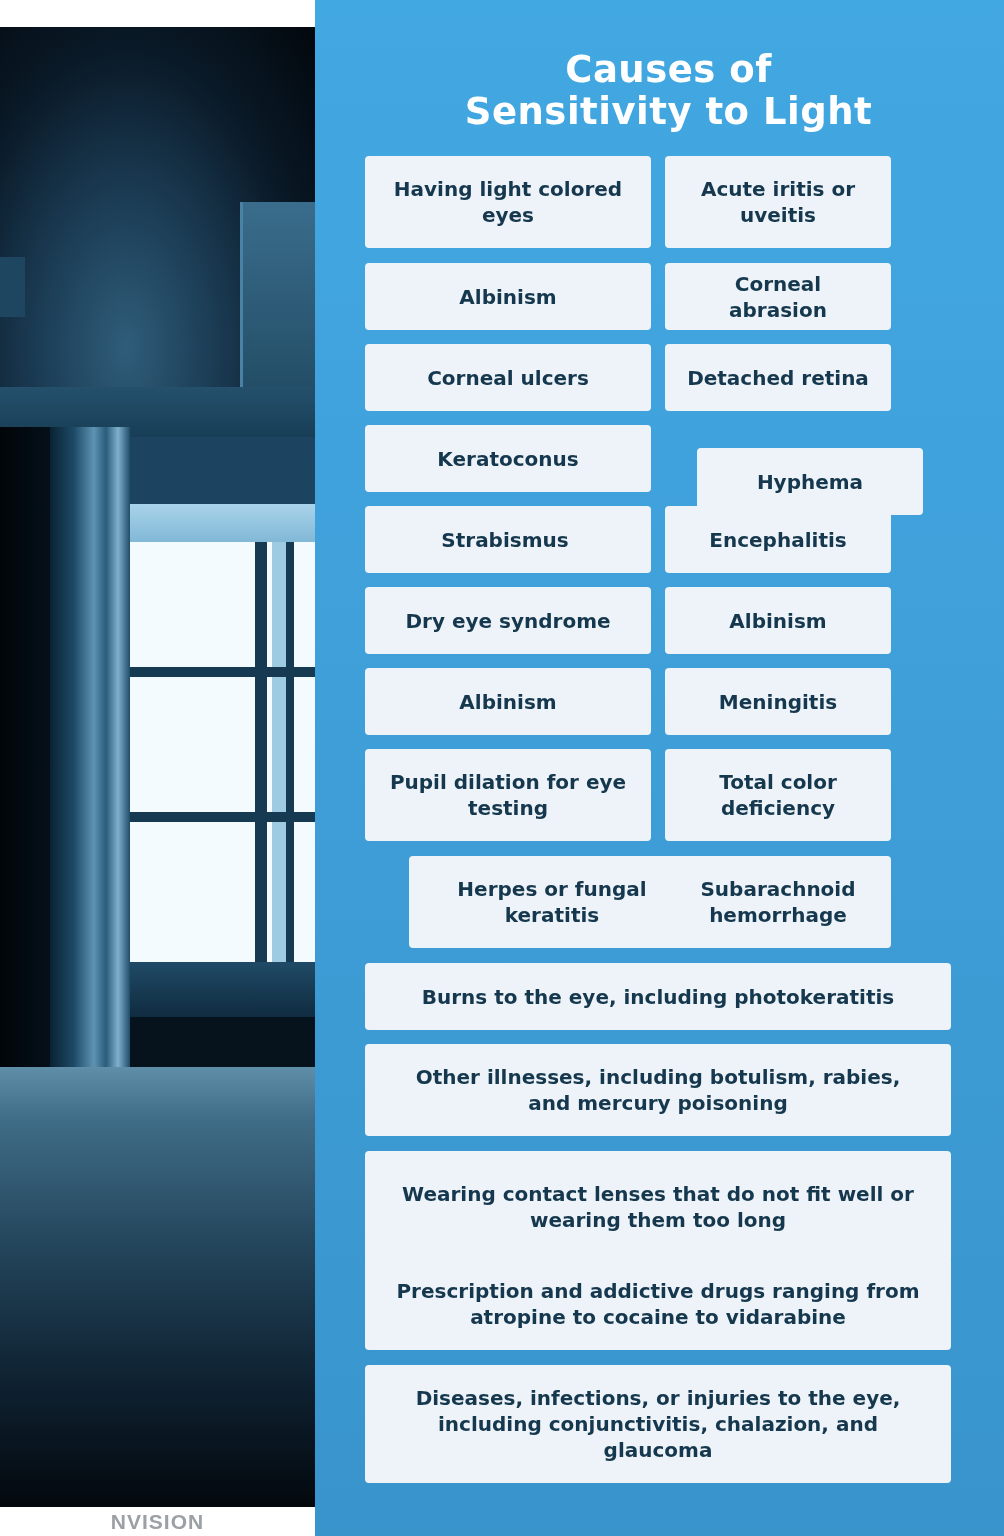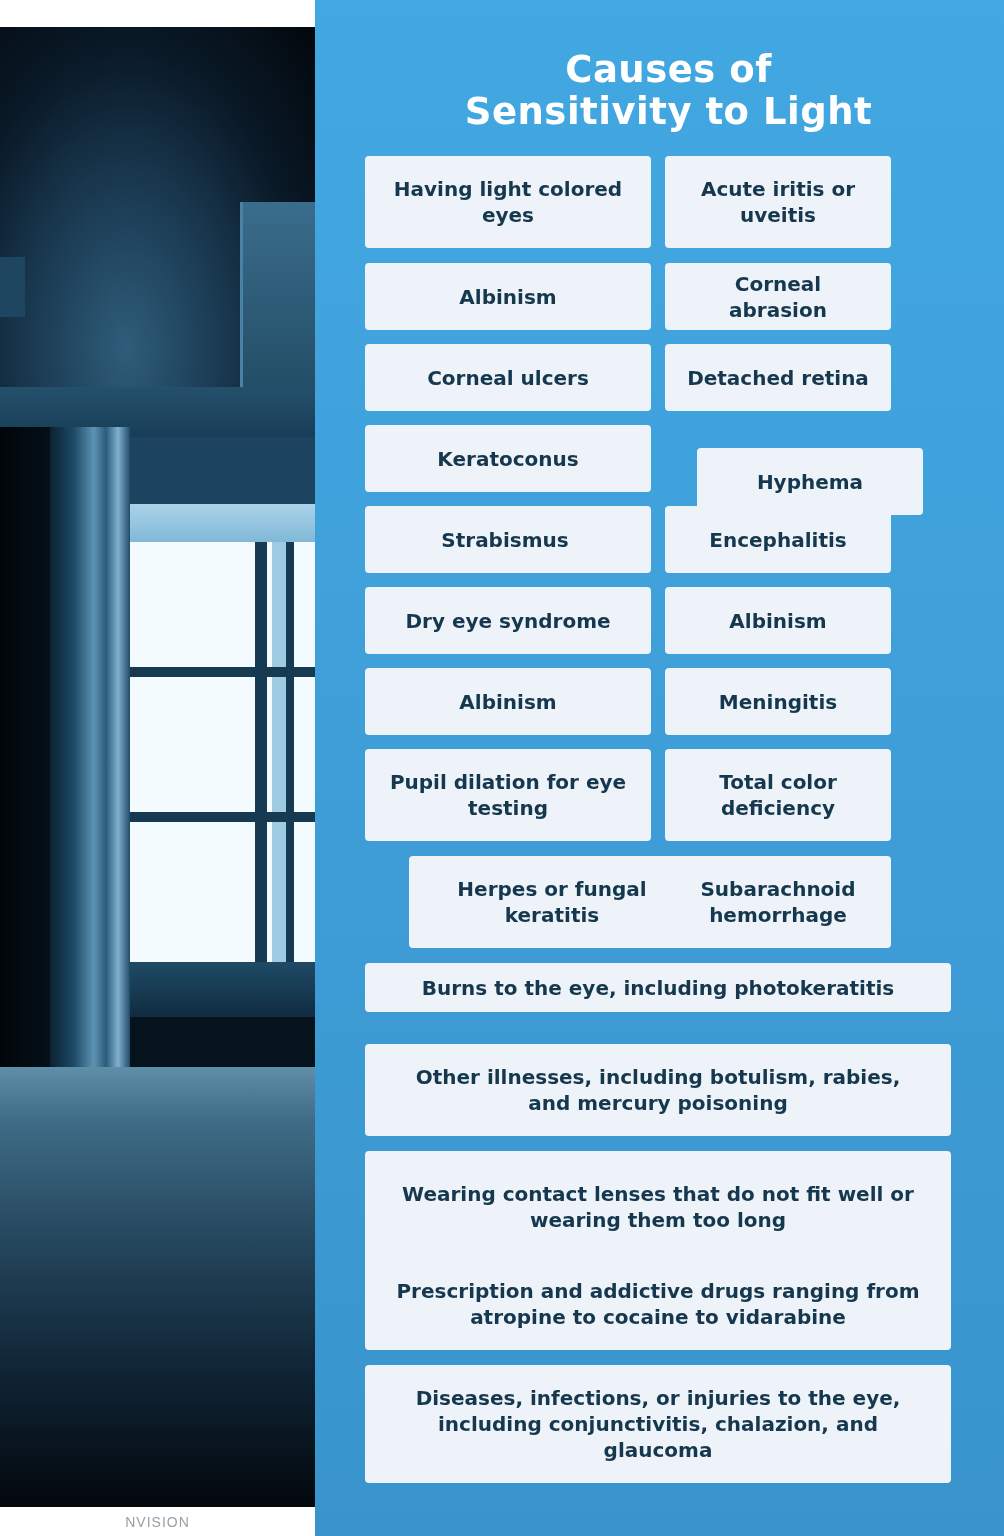--- a/index.html
+++ b/index.html
@@ -20,21 +20,21 @@
   .mullion-h1 { position:absolute; left:118px; top:640px; width:197px; height:10px; background:#163a52; }
   .mullion-h2 { position:absolute; left:118px; top:785px; width:197px; height:10px; background:#163a52; }
   .win-bottom { position:absolute; left:118px; top:935px; width:197px; height:55px; background:linear-gradient(180deg,#1f4a66,#102c40); }
   .under { position:absolute; left:118px; top:990px; width:197px; height:50px; background:#06121c; }
   .curtain-dark { position:absolute; left:0; top:400px; width:70px; height:640px; background:linear-gradient(90deg,#010509,#06141f); }
   .curtain { position:absolute; left:50px; top:400px; width:80px; height:640px;
     background: linear-gradient(90deg,#0a2233 0%,#1d4a66 30%,#5e93b3 55%,#2a5b7a 70%,#7fb0cc 85%,#204c68 100%); }
   .floor { position:absolute; left:0; top:1040px; width:315px; height:440px;
     background: linear-gradient(180deg,#5f8ea8 0%,#3f6c87 12%,#24465c 40%,#0f2333 70%,#03080d 100%); }
   .footer { position:absolute; left:0; top:1507px; width:315px; height:29px; background:#ffffff; display:flex; align-items:center; justify-content:center; }
-  .logo { font-family:"Liberation Sans", sans-serif; font-size:14px; letter-spacing:1px; color:#9aa0a4; font-weight:400; }
+  .logo { font-family:"Liberation Sans", sans-serif; font-size:21px; letter-spacing:1px; color:#9aa0a4; font-weight:700; }
 
   .right { position:absolute; left:315px; top:0; width:689px; height:1536px;
     background: linear-gradient(180deg,#42a8e2 0%,#3f9fd9 45%,#3994cc 100%); }
   .title { position:absolute; left:0; top:40px; width:689px; text-align:center; color:#ffffff;
     font-family:"DejaVu Sans", sans-serif; font-weight:bold; font-size:37px; line-height:42px; letter-spacing:0.5px; }
   .title span { display:block; }
   .card { position:absolute; background:#edf3f8; border-radius:4px; display:flex; align-items:center; justify-content:center;
     text-align:center; color:#16384e; font-family:"DejaVu Sans", sans-serif; font-weight:bold; font-size:20px; line-height:26px; padding:0 22px; box-sizing:border-box; }
   .col-l { left:50px; width:286px; }
   .col-r { left:350px; width:226px; }
@@ -130,21 +130,21 @@
       <span>Total color deficiency</span>
     </div>
 
   <div class="card col-l" style="top:856px;height:92px;margin-left:44px;">
       <span>Herpes or fungal keratitis</span>
     </div>
   <div class="card col-r" style="top:856px;height:92px;">
       <span>Subarachnoid hemorrhage</span>
     </div>
 
-  <div class="card full" style="top:963px;height:49px;">
+  <div class="card full" style="top:963px;height:67px;">
       <span>Burns to the eye, including photokeratitis</span>
     </div>
 
   <div class="card full" style="top:1044px;height:92px;padding:0 40px;">
       <span>Other illnesses, including botulism, rabies, and mercury poisoning</span>
     </div>
 
   <div class="card full" style="top:1151px;height:112px;padding:0 24px;">
       <span>Wearing contact lenses that do not fit well or wearing them too long</span>
     </div>

